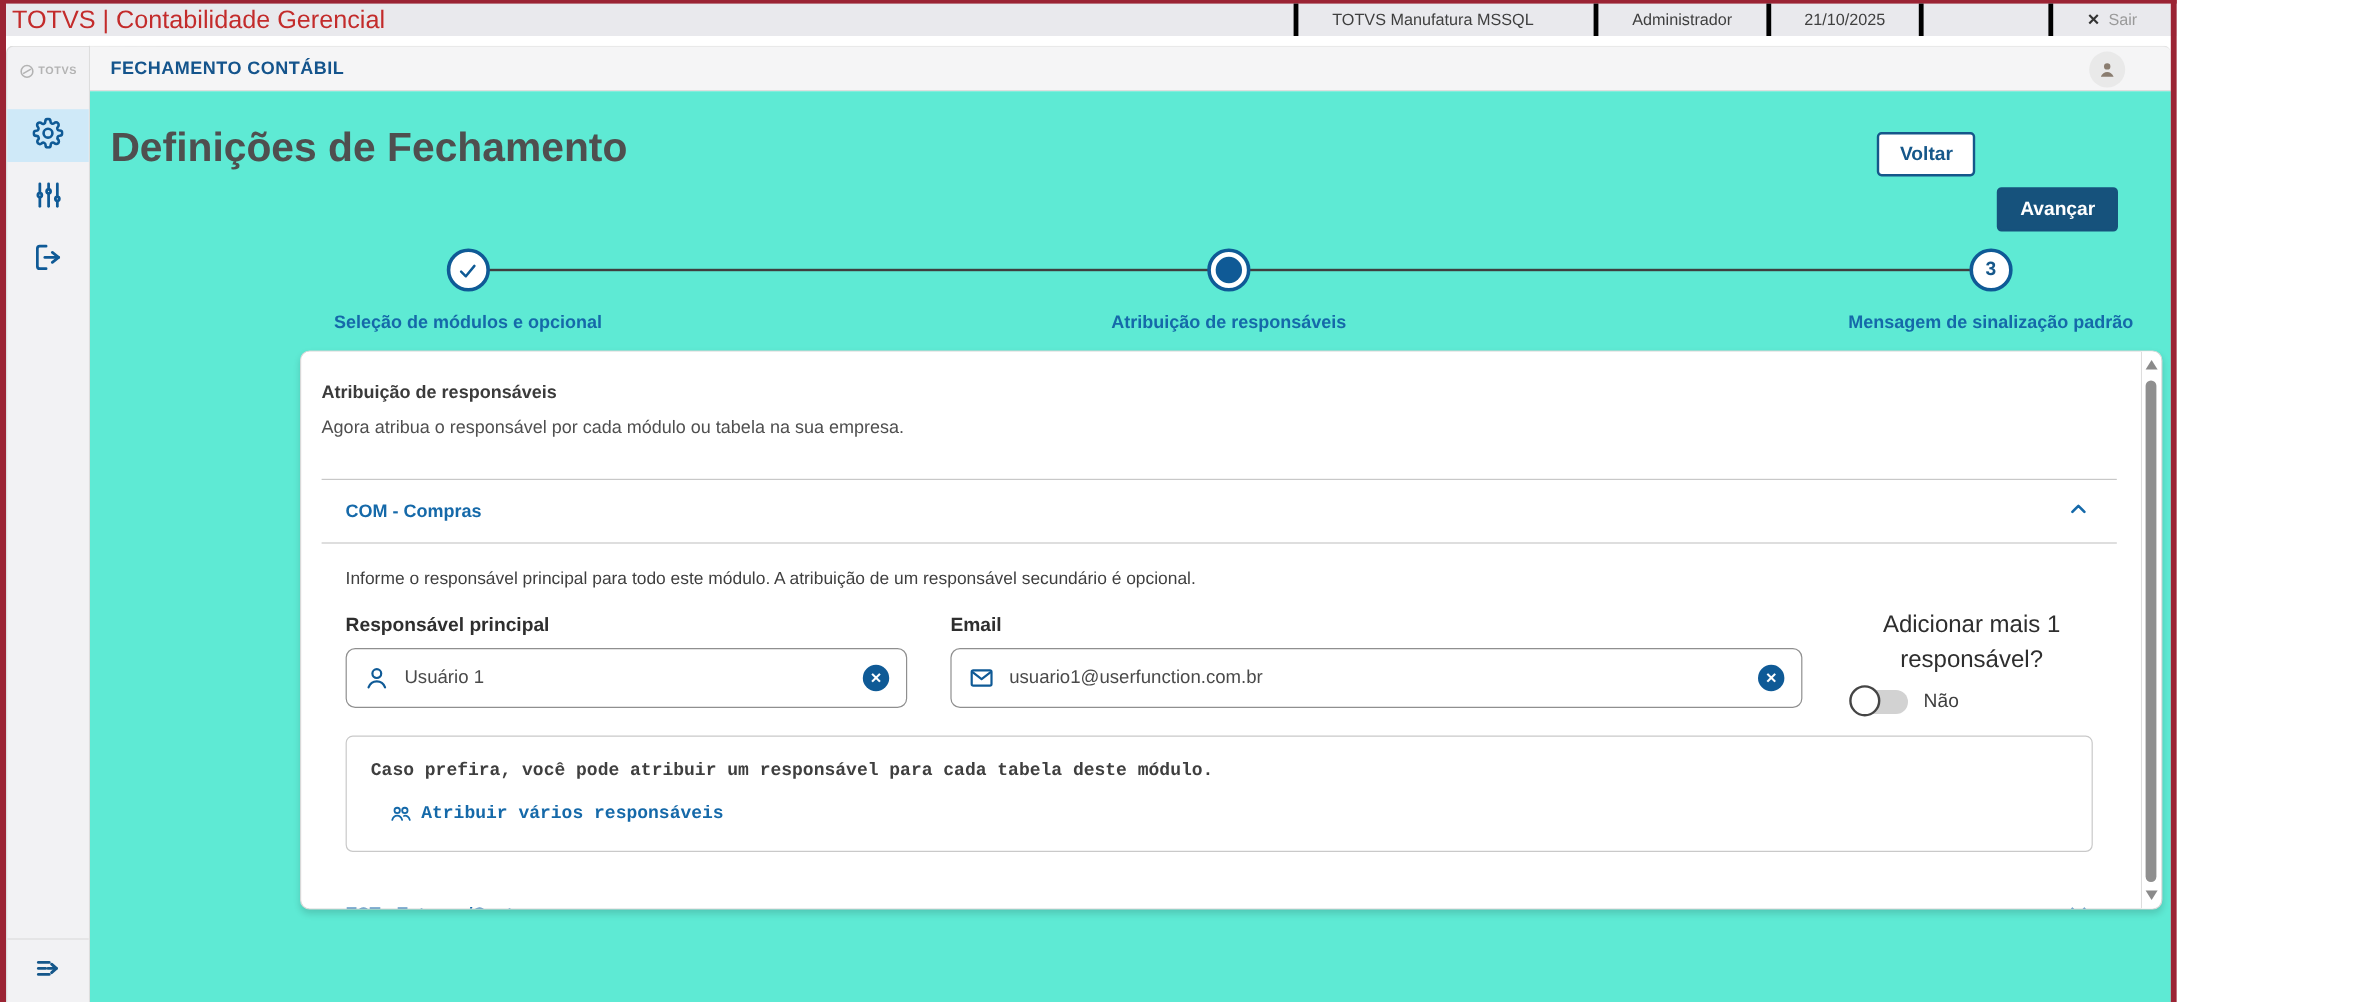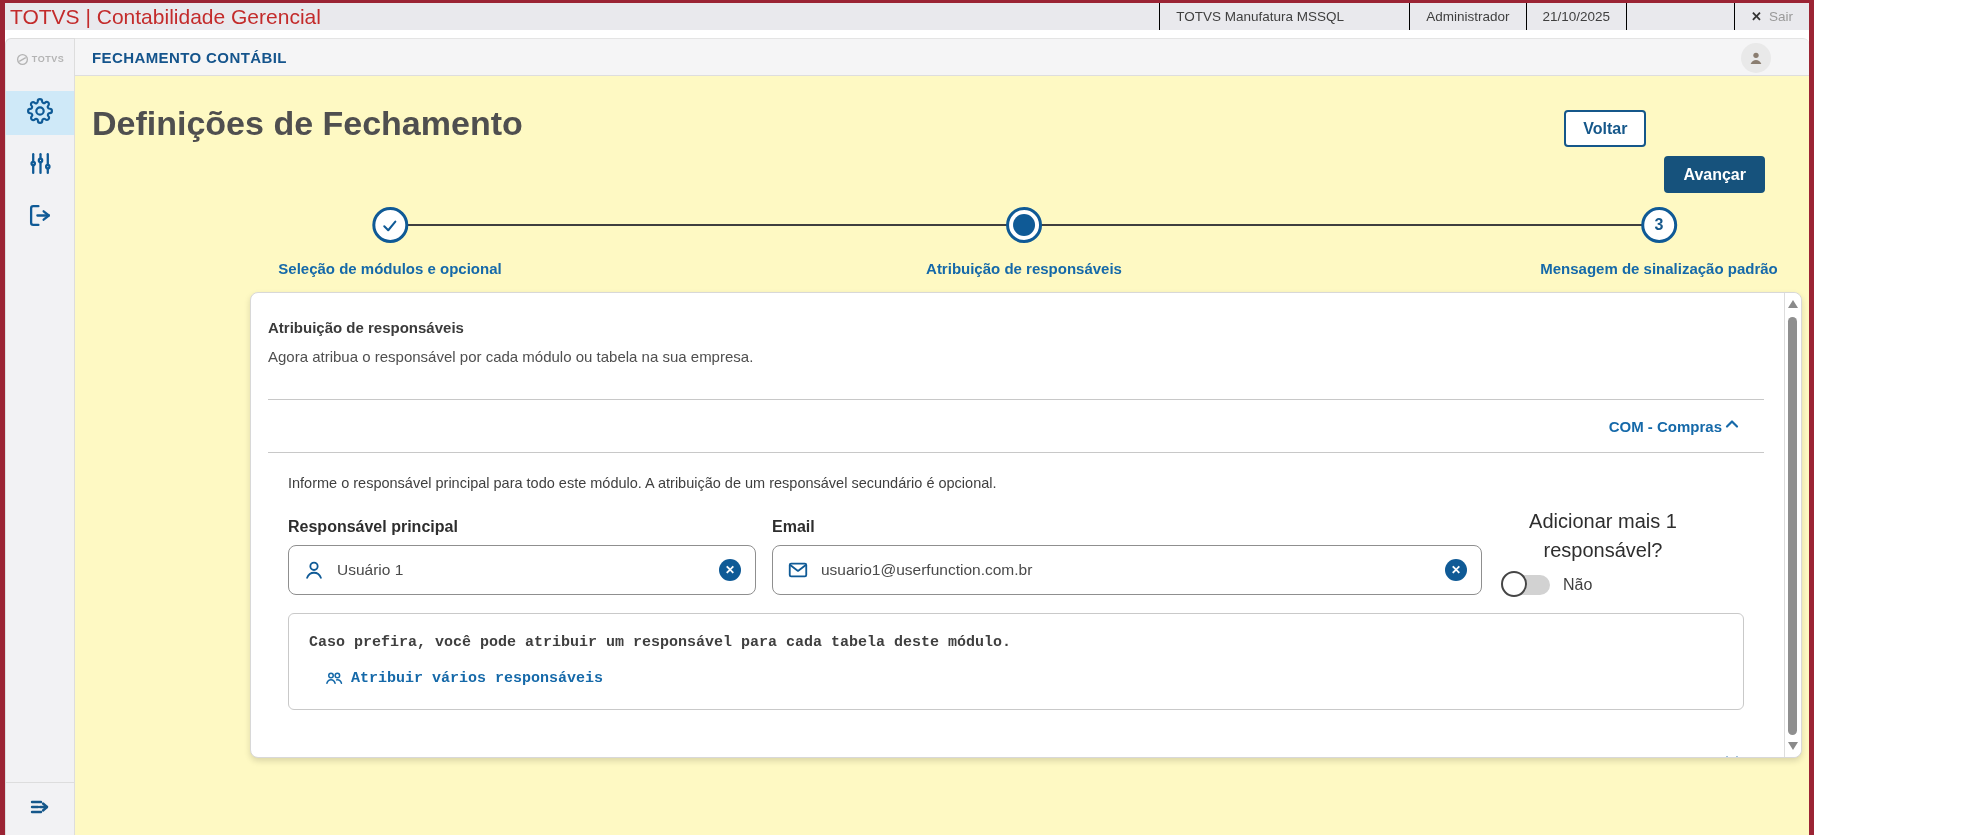--- a/index.html
+++ b/index.html
@@ -9,22 +9,22 @@
 
   
   .frame-left  { position:absolute; left:0;  top:0; width:5px;  height:835px; background:#9b2434; z-index:30; }
   .frame-right { position:absolute; right:0; top:0; width:5px;  height:835px; background:#9b2434; z-index:30; }
 
   
   .topbar { position:absolute; left:0; top:0; width:100%; height:30px; background:#e9e9ed;
             border-top:3px solid #9b2434; display:flex; align-items:center; z-index:20; }
   .topbar-title { padding-left:10px; font-size:21px; color:#c32b2b; white-space:nowrap; }
   .topbar-right { margin-left:auto; height:100%; display:flex; align-items:stretch; margin-right:5px; }
-  .tb-cell { display:flex; align-items:center; padding:0 16px; font-size:13.5px; color:#3f3f3f;
-             border-left:1px solid #000000; white-space:nowrap; }
+  .tb-cell { display:flex; align-items:center; padding:0 28px; font-size:13.5px; color:#3f3f3f;
+             border-left:4px solid #000000; white-space:nowrap; }
   .tb-cell.env   { width:250px; }
   .tb-cell.blank { width:108px; }
   .tb-cell.sair  { cursor:pointer; }
   .tb-cell.sair .x   { color:#333; font-weight:bold; margin-right:7px; font-size:13px; }
   .tb-cell.sair .lbl { color:#9a9a9a; }
 
   
   .sidebar { position:absolute; left:5px; top:38px; width:70px; bottom:0; background:#f2f2f4;
              border:1px solid #ddd; border-bottom:none; border-top-left-radius:6px;
              display:flex; flex-direction:column; z-index:10; }
@@ -39,21 +39,21 @@
 
   
   .appbar { position:absolute; left:75px; top:38px; right:5px; height:38px; background:#f5f5f6;
             border-bottom:1px solid #dedede; border-top:1px solid #e4e4e4; border-top-right-radius:6px;
             display:flex; align-items:center; z-index:5; }
   .appbar-title { padding-left:17px; font-size:15px; font-weight:bold; letter-spacing:0.4px; color:#14548c; }
   .avatar { position:absolute; right:38px; top:4px; width:30px; height:30px; border-radius:50%;
             background:#e9e9e9; display:flex; align-items:center; justify-content:center; cursor:pointer; }
 
   
-  .main { position:absolute; left:75px; top:76px; right:5px; bottom:0; background:#fef9c3; }
+  .main { position:absolute; left:75px; top:76px; right:5px; bottom:0; background:#5eead4; }
   .page-title { position:absolute; left:17px; top:28px; font-size:34px; color:#4f4f4f; }
   .actions { position:absolute; top:34px; right:44px; display:flex; gap:18px; }
   .btn { height:37px; padding:0 17px; border-radius:4px; font-size:16px; font-weight:bold;
          font-family:"Liberation Sans", sans-serif; cursor:pointer; }
   .btn.ghost { background:#fff; border:2px solid #15578a; color:#15578a; }
   .btn.solid { background:#16527c; border:2px solid #16527c; color:#fff;margin-top:46px; }
 
   
   .stepper { position:absolute; left:0; right:0; top:131px; height:100px; }
   .step-line { position:absolute; left:315px; width:1269px; top:17px; height:2px; background:#3f3f3f; }
@@ -66,26 +66,26 @@
   .slabel { margin-top:17px; font-size:15px; font-weight:bold; color:#1569a9; white-space:nowrap; }
 
   
   .card { position:absolute; left:175px; top:216px; width:1552px; height:466px; background:#fff;
           border:1px solid #d8d8d8; border-radius:8px; box-shadow:0 3px 6px rgba(0,0,0,0.14); }
   .card-content { position:absolute; left:0; top:0; right:17px; bottom:0; overflow:hidden;
                   padding:18px 20px 0 17px; }
   .card-heading { margin-top:8px; font-size:15px; font-weight:bold; color:#3b3b3b; }
   .card-desc { margin-top:12px; font-size:15px; color:#4f4f4f; }
   .divider { border-top:1px solid #c8c8c8; margin-top:34px; }
-  .module-header { height:52px; display:flex; align-items:center; justify-content:flex-end;
+  .module-header { height:52px; display:flex; align-items:center; justify-content:space-between;
                    padding:0 22px 0 20px; cursor:pointer; }
   .module-title { font-size:15px; font-weight:bold; color:#1569a9; }
   .instruction { margin:22px 0 0 20px; font-size:14.5px; color:#3f3f3f; }
 
-  .form-row { display:flex; margin:16px 0 0 20px; gap:16px; align-items:flex-end; }
+  .form-row { display:flex; margin:16px 0 0 20px; gap:36px; align-items:center; }
   .field-label { font-size:16px; font-weight:bold; color:#2e2e2e; margin-bottom:9px; }
   .field.resp  { width:468px; }
   .field.email { width:710px; }
   .input-box { height:50px; border:1px solid #8f8f8f; border-radius:8px; display:flex; align-items:center;
                padding:0 14px; gap:12px; background:#fff; }
   .input-box input { border:none; outline:none; flex:1; font-size:15.5px; color:#4a4a4a;
                      font-family:"Liberation Sans", sans-serif; background:transparent; }
   .clear-btn { width:22px; height:22px; border-radius:50%; background:#0f5a96; color:#fff; flex:0 0 22px;
                display:flex; align-items:center; justify-content:center; font-size:12px; font-weight:bold; cursor:pointer; }
 

